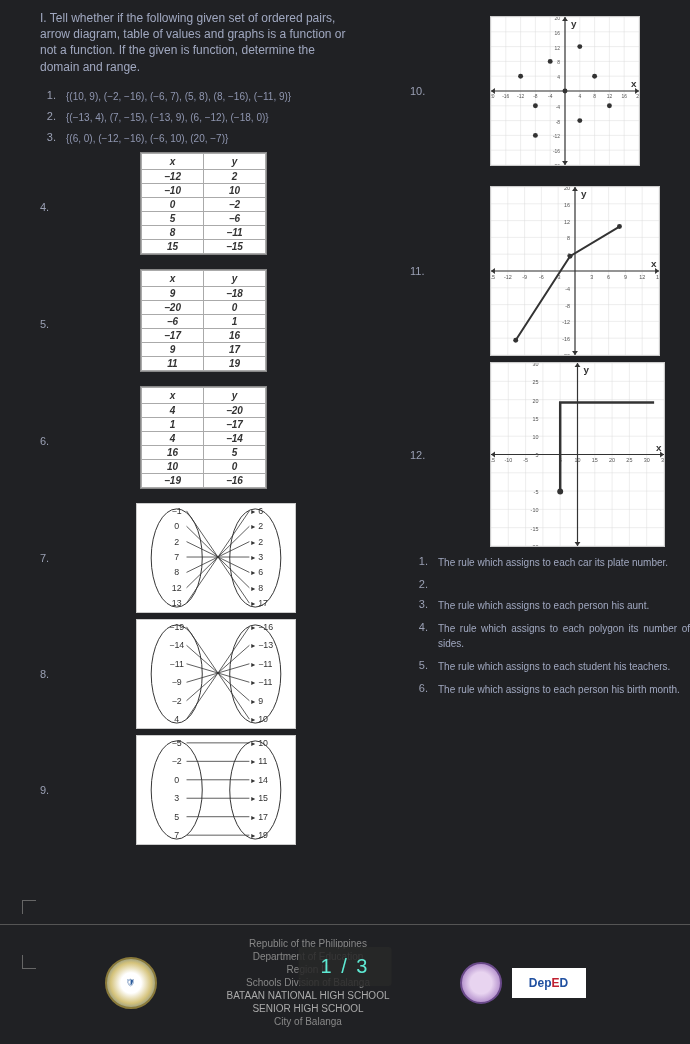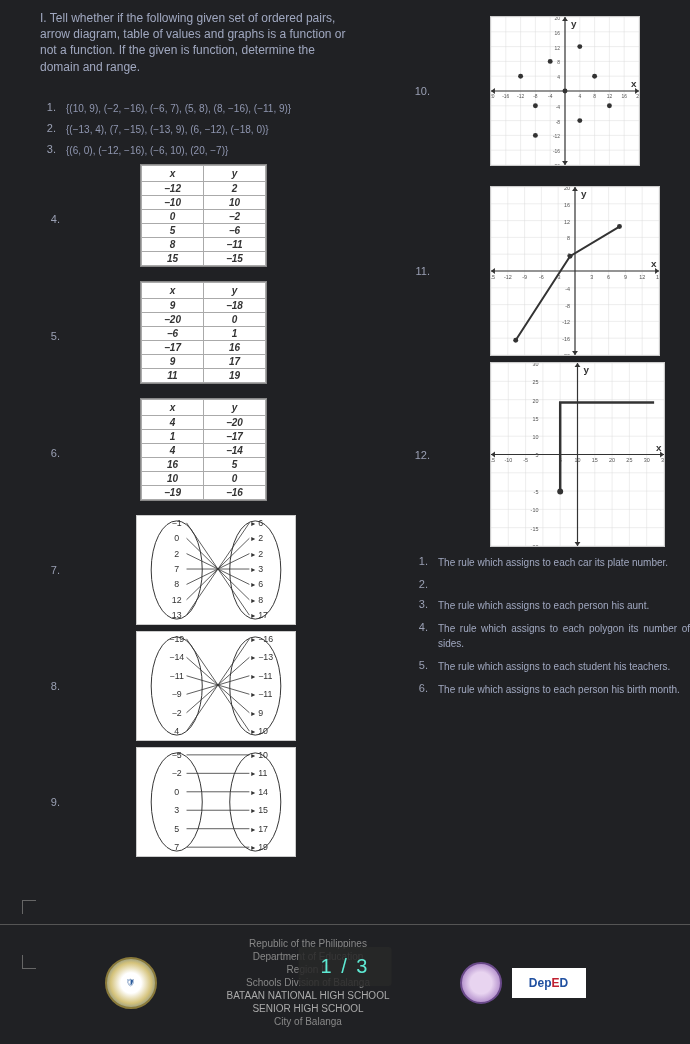--- a/index.html
+++ b/index.html
@@ -1,30 +1,30 @@
 <!DOCTYPE html>
 <html><head>
 <meta charset="utf-8">
 <style>
   *{box-sizing:border-box;margin:0;padding:0}
   body{width:690px;height:1044px;background:#202124;font-family:Arial,sans-serif;color:#9aa0b4;font-size:12px;overflow:hidden;position:relative}
   .page{display:flex;padding:10px 0 0 40px}
   .col{flex:0 0 350px}
   .col-r{flex:0 0 300px;padding-left:20px}
-  .intro{color:#a0a8c0;font-size:12px;line-height:1.35;margin-bottom:26px;max-width:310px}
+  .intro{color:#a0a8c0;font-size:12px;line-height:1.35;margin-bottom:14px;max-width:310px}
   .li{display:flex;margin:6px 0;align-items:flex-start}
   .li .n{flex:0 0 26px;text-align:right;padding-right:10px;color:#9aa0b4;font-size:11px}
   .li .t{flex:1;font-size:10px;color:#8f96b0;line-height:1.5}
   .tbl{background:#fff;border:1px solid #888;margin-left:60px;margin-bottom:8px;display:inline-block}
   .tbl table{border-collapse:collapse}
   .tbl td,.tbl th{border:1px solid #aaa;color:#333;font-size:10px;text-align:center;font-weight:bold;font-style:italic}
   .tbl th{font-weight:bold;padding:2px 26px}
   .tbl td{padding:1px 22px}
   .row-item{display:flex;align-items:center;margin:6px 0}
-  .row-item .n{flex:0 0 40px;text-align:right;padding-right:20px;color:#9aa0b4;font-size:11px}
+  .row-item .n{flex:0 0 40px;text-align:left;padding-right:20px;color:#9aa0b4;font-size:11px}
   .oval-box{background:#fff;width:160px;height:110px;margin-left:56px;position:relative;border:1px solid #ccc}
   .oval-box svg{width:100%;height:100%}
   .graph-box{background:#fff;width:150px;height:150px;margin-left:40px;position:relative;border:1px solid #ccc}
   .graph-box svg{width:100%;height:100%}
   .sec2{color:#a0a8c0;font-size:12px;line-height:1.4;margin:14px 0 10px 0}
   .li2{display:flex;margin:8px 0;align-items:flex-start}
   .li2 .n{flex:0 0 28px;text-align:right;padding-right:10px;color:#9aa0b4;font-size:11px}
   .li2 .t{flex:1;font-size:10px;color:#a0a8c0;line-height:1.5;text-align:justify}
   .footer{position:absolute;bottom:16px;left:0;right:0;border-top:1px solid #555;padding-top:12px;display:flex;align-items:center;justify-content:center;gap:70px}
   .seal{width:52px;height:52px;border-radius:50%;background:radial-gradient(circle,#fff 30%,#d4c27a 60%,#2a5a9a 100%);border:2px solid #8a7a3a;display:flex;align-items:center;justify-content:center;font-size:8px;color:#2a5a9a}

